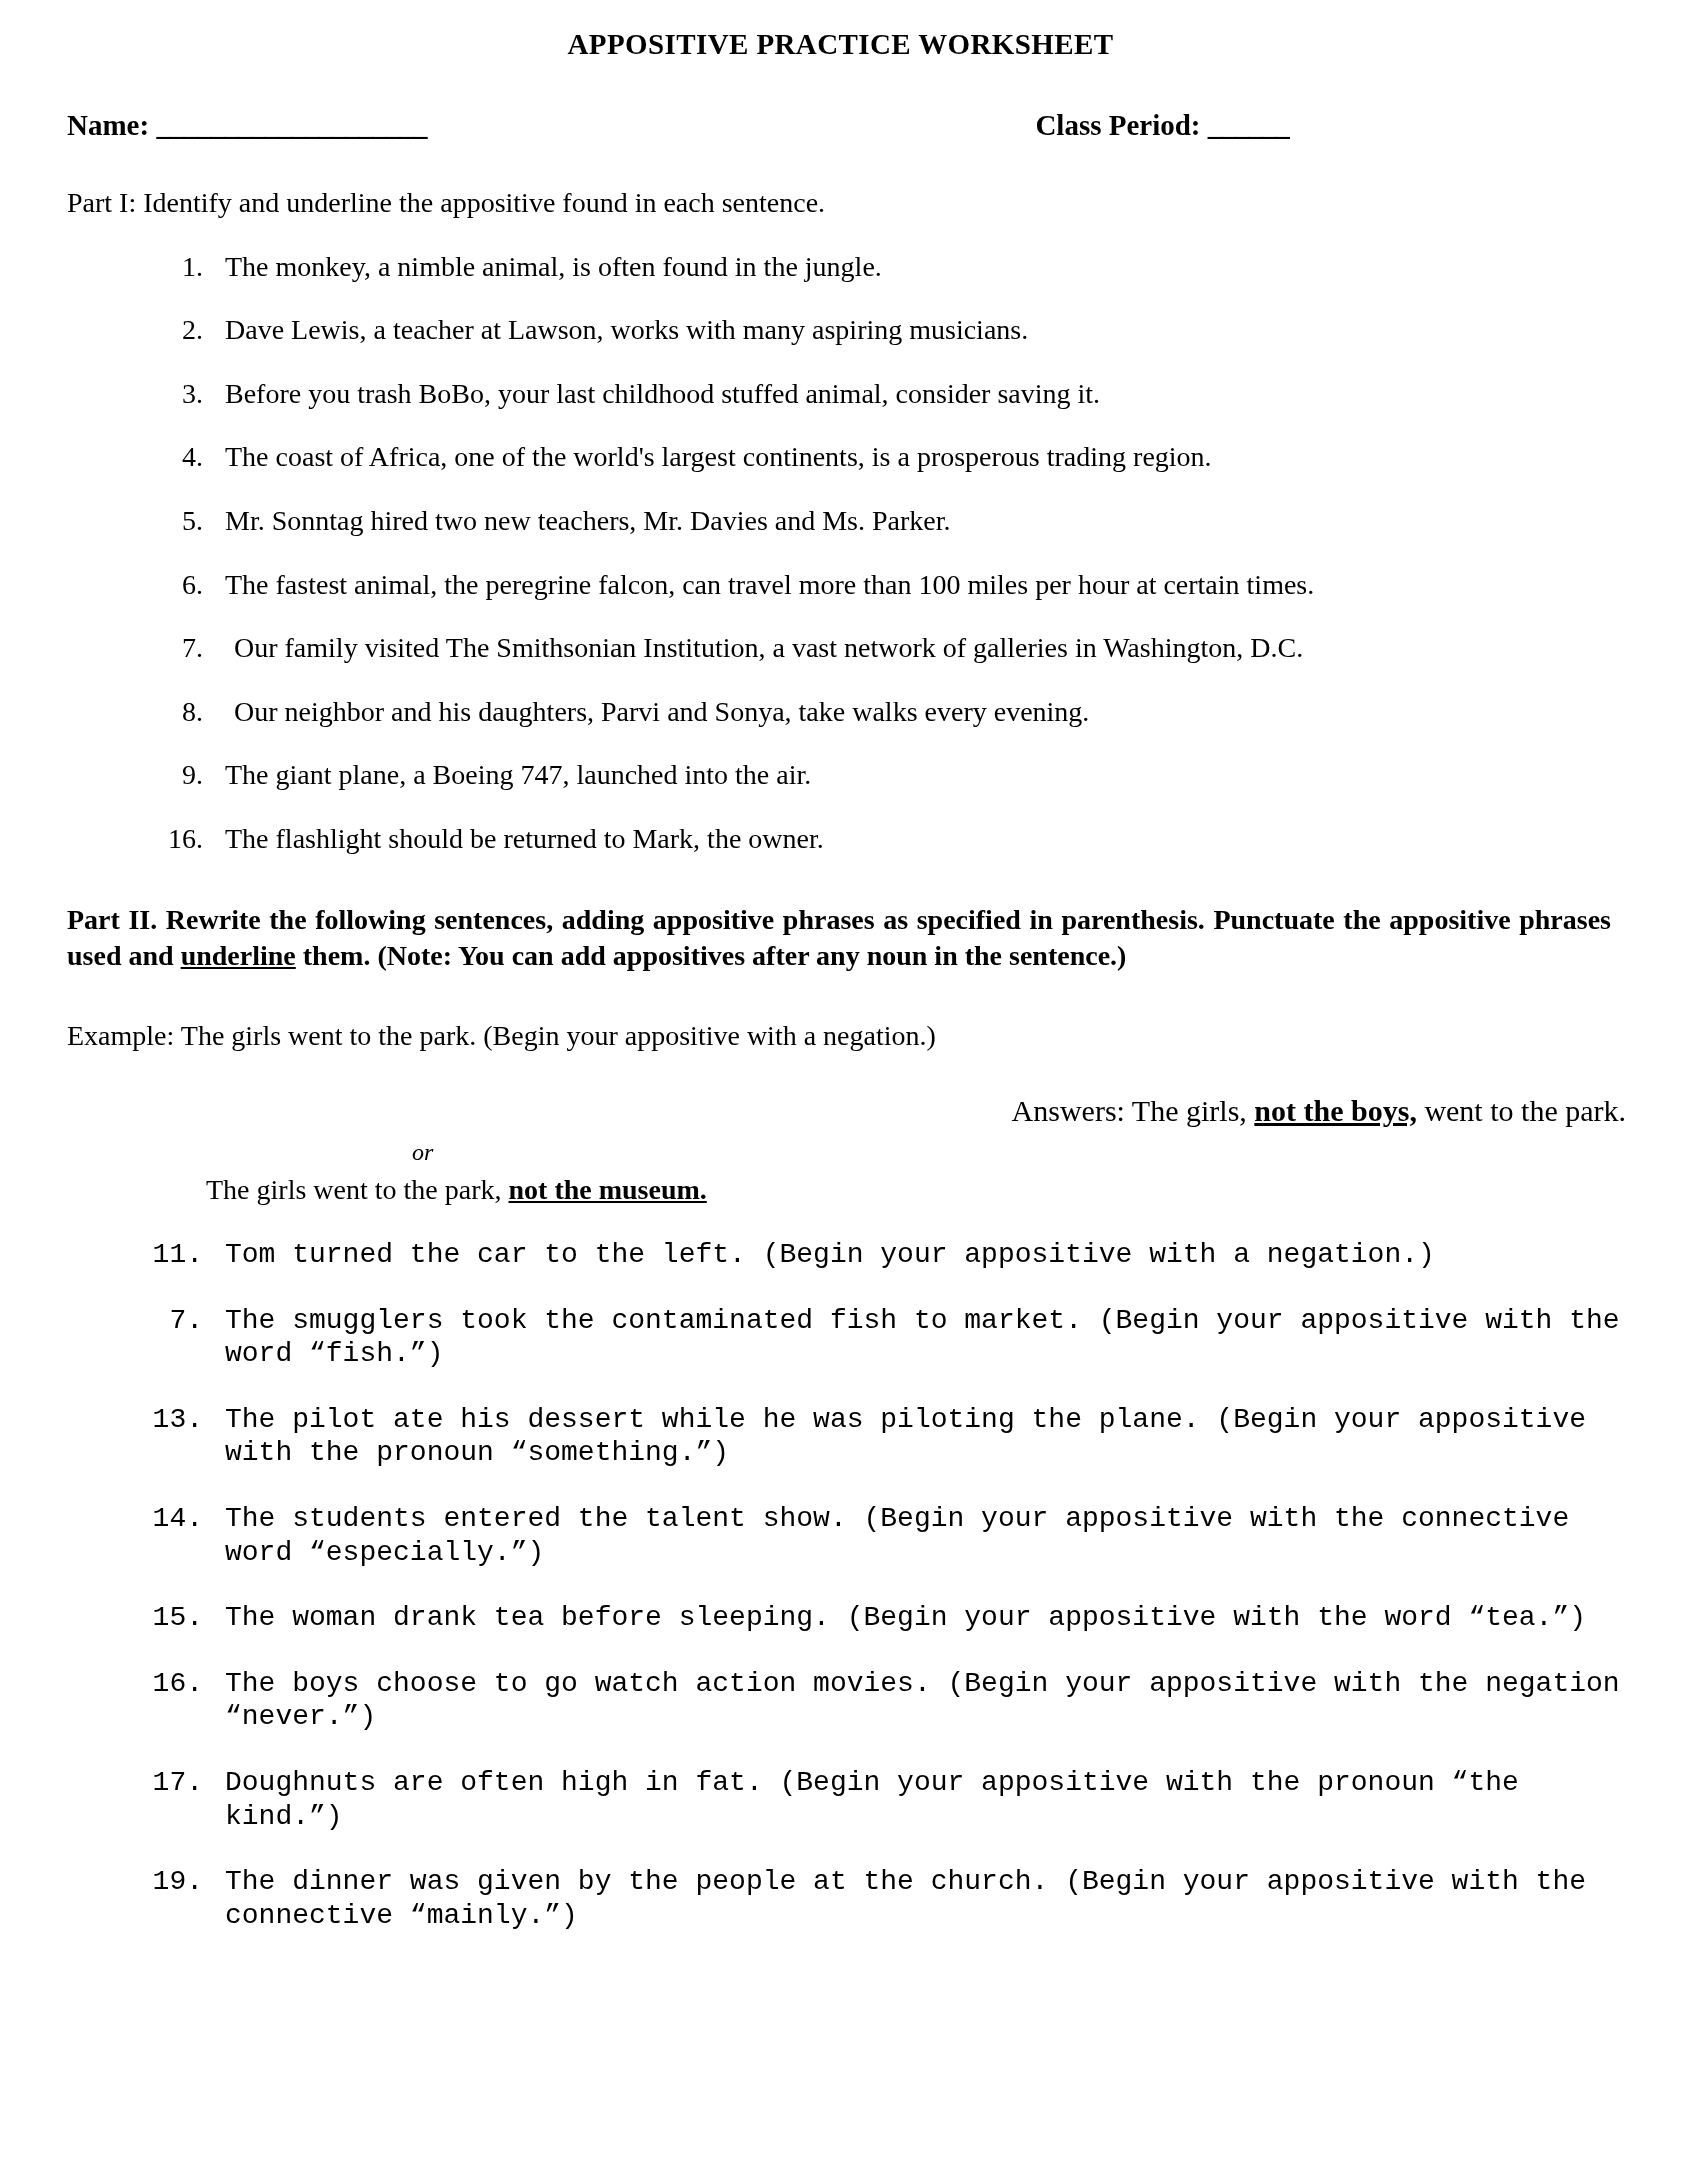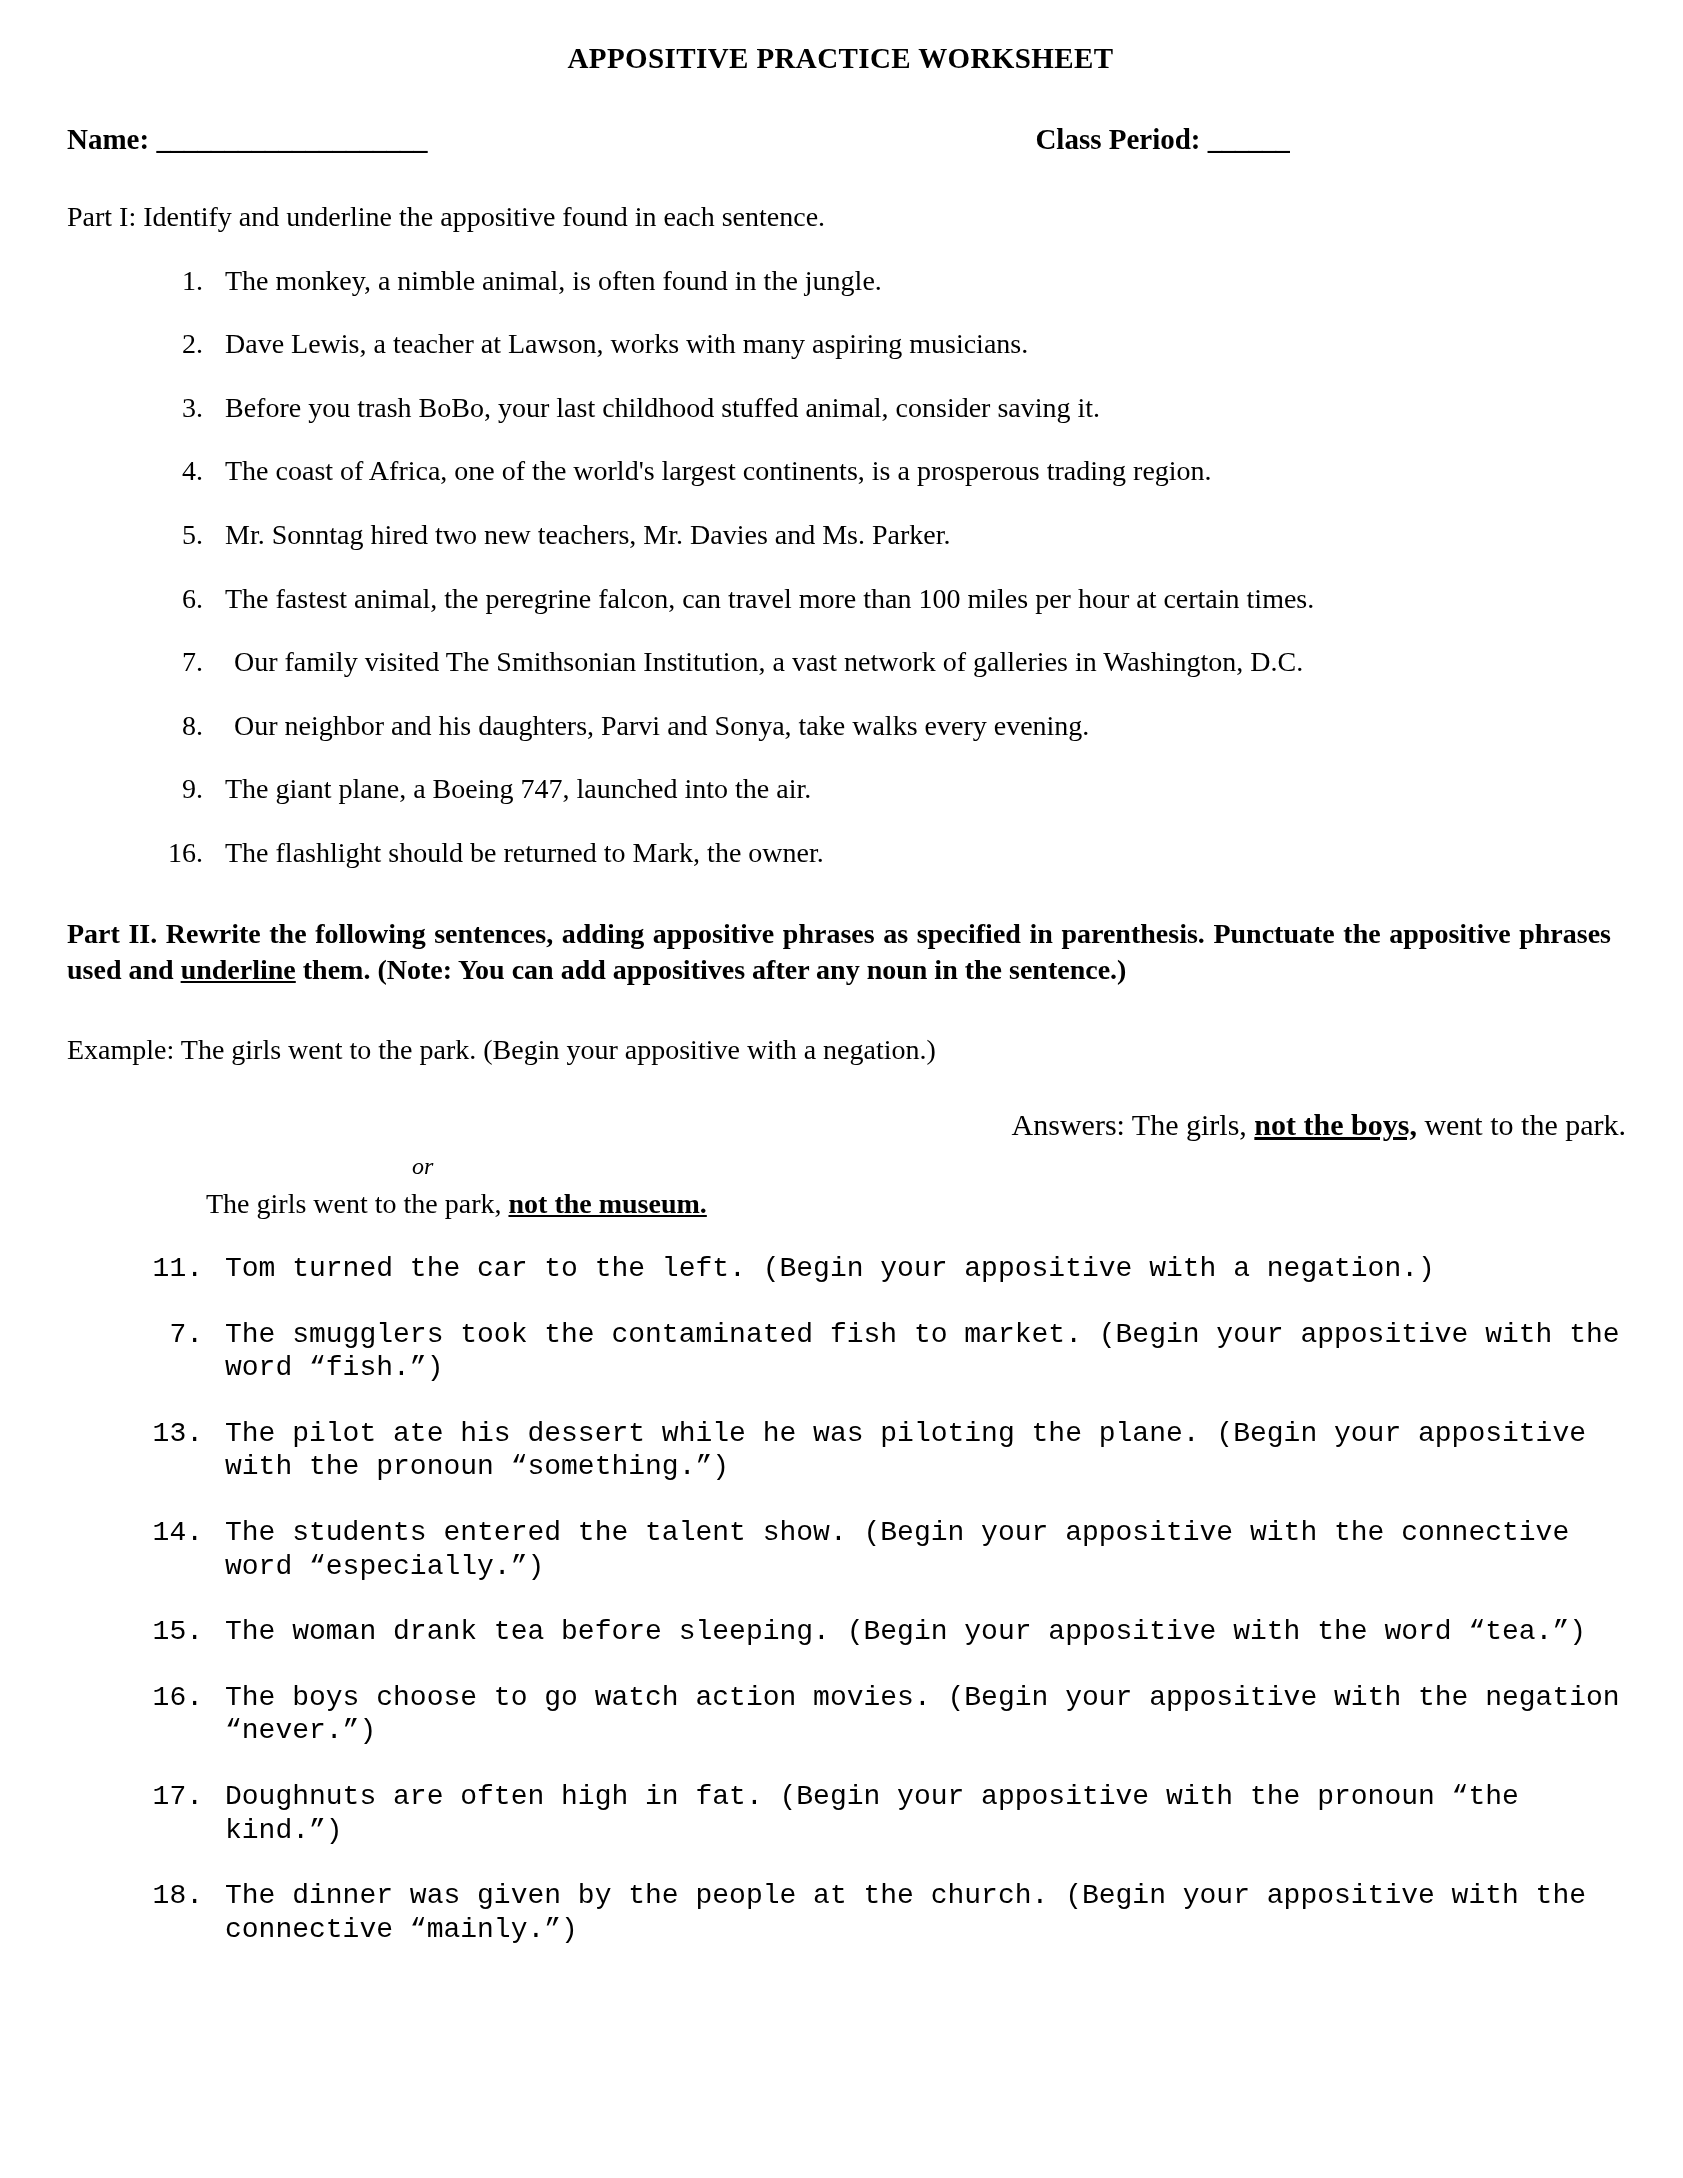--- a/index.html
+++ b/index.html
@@ -12,21 +12,21 @@
     height: 2178px;
     font-family: "Liberation Serif", "DejaVu Serif", serif;
     color: #000000;
     -webkit-font-smoothing: antialiased;
   }
   .page {
     position: relative;
     width: 1683px;
     height: 1568px;
     box-sizing: border-box;
-    padding: 30px 57px 0 67px;
+    padding: 16px 57px 0 67px;
   }
 
   
   .doc-title {
     text-align: center;
     font-weight: bold;
     font-size: 29px;
     letter-spacing: 0.4px;
     margin: 12px 0 0 0;
     padding-right: 12px;
@@ -205,19 +205,19 @@
       </li>
     <li>
         <span class="num">16.</span>
         <span class="txt">The boys choose to go watch action movies. (Begin your appositive with the negation “never.”)</span>
       </li>
     <li>
         <span class="num">17.</span>
         <span class="txt">Doughnuts are often high in fat. (Begin your appositive with the pronoun “the kind.”)</span>
       </li>
     <li>
-        <span class="num">18.</span>
+        <span class="num">19.</span>
         <span class="txt">The dinner was given by the people at the church. (Begin your appositive with the connective “mainly.”)</span>
       </li>
   </ol>
 
 </div>
 
 
 </body></html>

